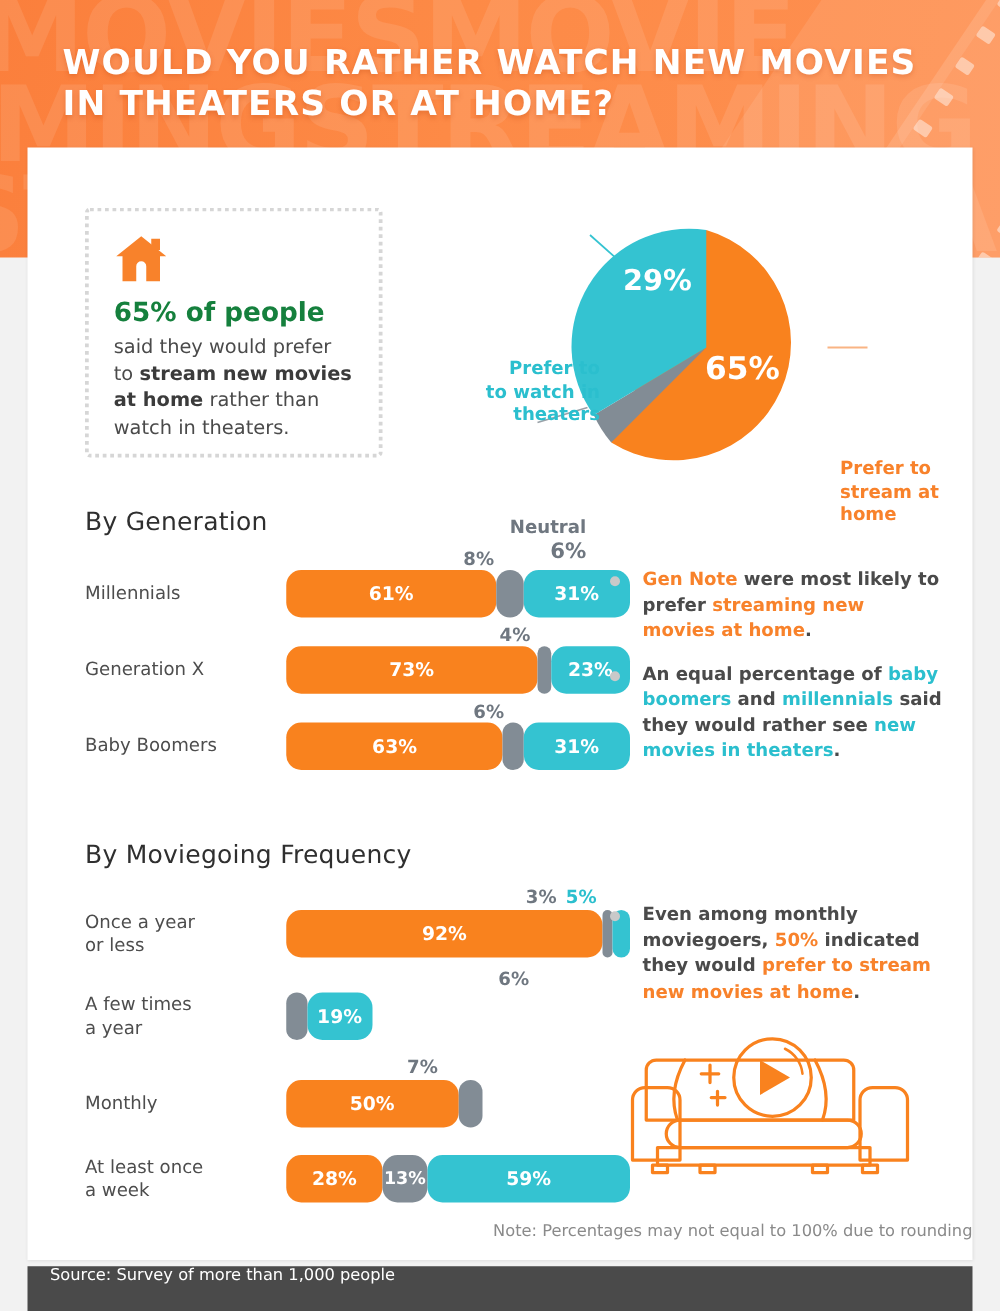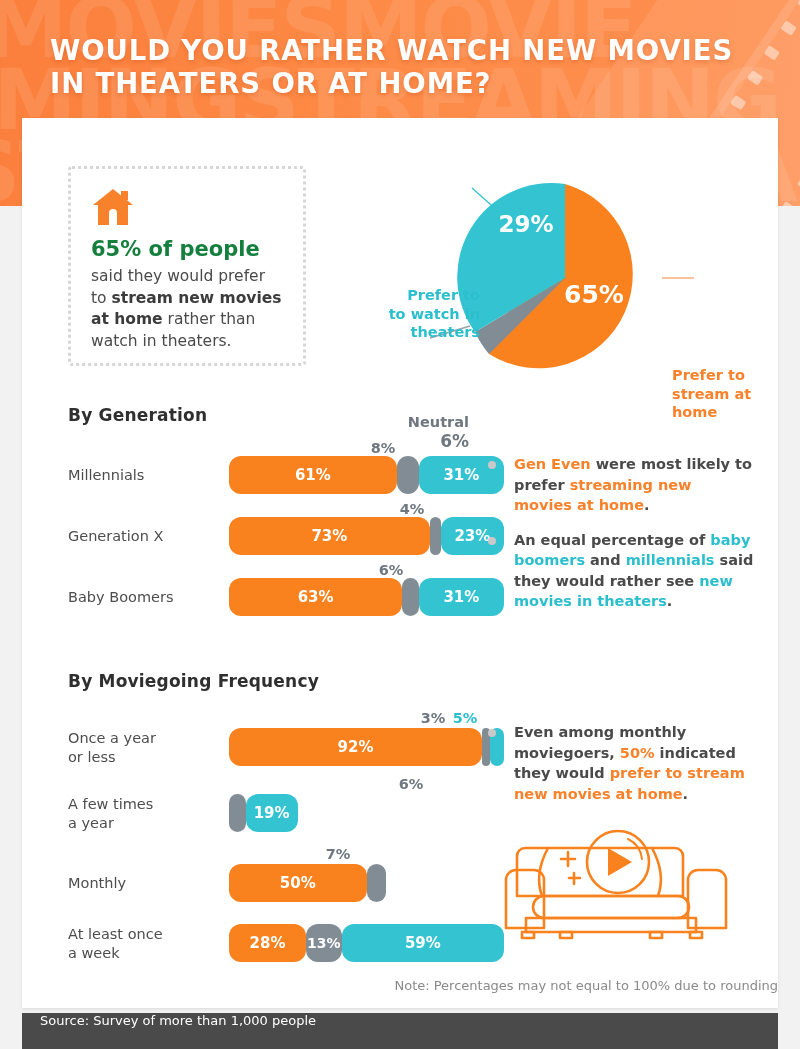--- a/index.html
+++ b/index.html
@@ -95,22 +95,22 @@
   .pie-label{
     position:absolute;font-family:"DejaVu Sans", sans-serif;
     font-weight:bold;font-size:14.5px;line-height:18.5px;
   }
   .pl-theaters{left:48px;top:138px;width:110px;text-align:right;color:#2bbfce;}
   .pl-neutral{left:42px;top:265px;width:105px;text-align:right;color:#6f7780;}
   .pl-home{left:350px;top:218px;width:100px;text-align:left;color:#f8822b;}
 
   
   .sec-title{
-    position:absolute;color:#2f2f2f;font-weight:bold;
-    font-family:"DejaVu Sans", sans-serif;font-size:17px;letter-spacing:0.2px;
+    position:absolute;color:#2f2f2f;font-weight:normal;
+    font-family:"DejaVu Sans", sans-serif;font-size:20px;letter-spacing:0.2px;
   }
 
   
   .bar-row{position:absolute;}
   .bar-label{
     position:absolute;left:0;top:0;width:130px;text-align:left;
     color:#4d4d4d;font-size:14.5px;line-height:19px;
     font-family:"DejaVu Sans", sans-serif;
   }
   .bar-track{position:absolute;left:161px;top:0;width:275px;height:38px;display:flex;}
@@ -251,21 +251,21 @@
       <div class="bar-track">
         <div class="seg s-orange" style="width:63%">63%</div>
         <div class="seg s-gray hidden-label" style="width:6%"></div>
         <div class="seg s-teal" style="width:31%">31%</div>
       </div>
     </div>
 
     <div class="bullets" style="left:460px;top:336px;width:272px;">
       <div class="bullet">
         <span class="dot"></span>
-        <span class="o">Gen Even</span><span> were most likely to prefer </span><span class="o">streaming new movies at home</span><span>.</span>
+        <span class="o">Gen Note</span><span> were most likely to prefer </span><span class="o">streaming new movies at home</span><span>.</span>
       </div>
       <div class="bullet">
         <span class="dot"></span>
         <span>An equal percentage of </span><span class="t">baby boomers</span><span> and </span><span class="t">millennials</span><span> said they would rather see </span><span class="t">new movies in theaters</span><span>.</span>
       </div>
     </div>
 
     <div class="sec-title" style="left:46px;top:553px;">By Moviegoing Frequency</div>
 
     <div class="above-lab c-gray" style="left:411px;top:592px;">3%</div>

